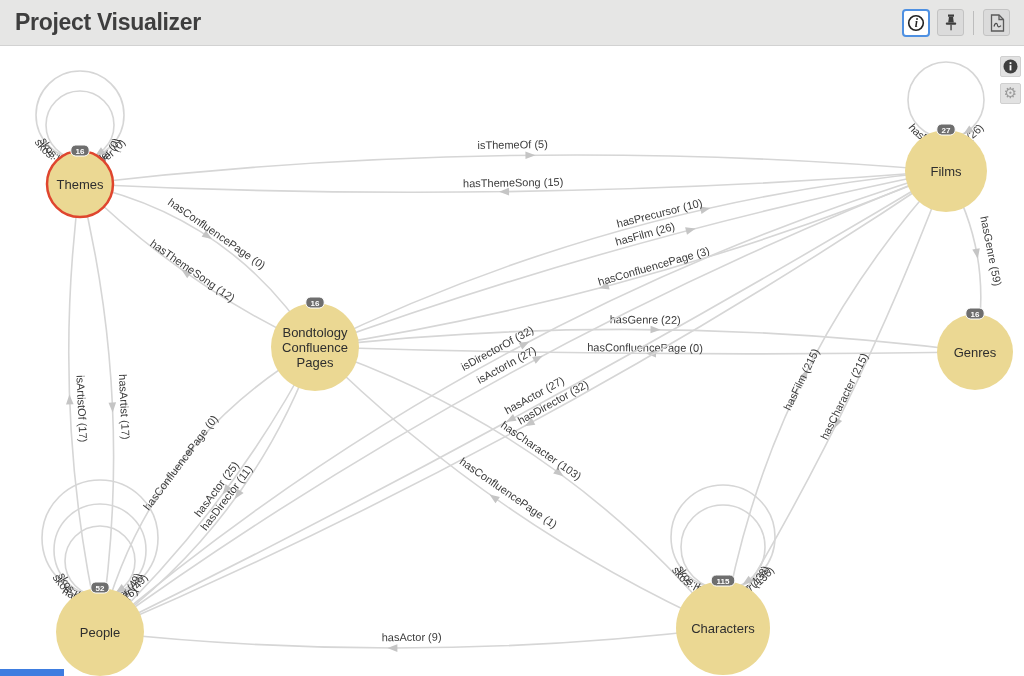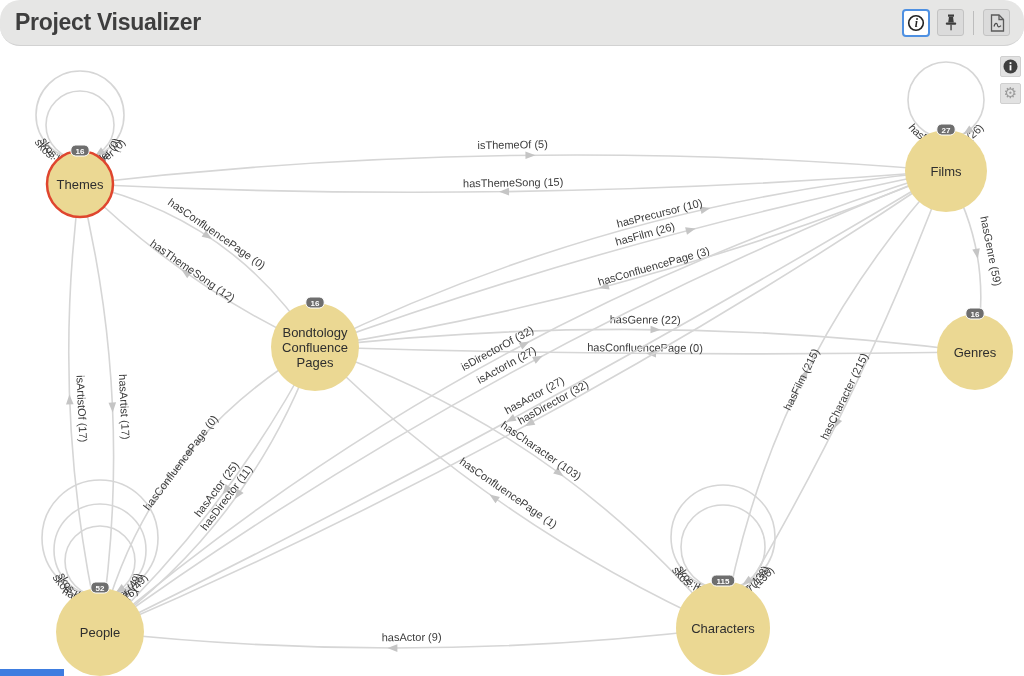--- a/index.html
+++ b/index.html
@@ -1,20 +1,20 @@
 <!DOCTYPE html>
 <html><head>
 <meta charset="utf-8">
 <style>
   html,body{margin:0;padding:0;width:1024px;height:676px;overflow:hidden;background:#ffffff;
             font-family:"Liberation Sans",sans-serif;}
   #stage{position:relative;width:1024px;height:676px;overflow:hidden;}
   #graph-svg{position:absolute;left:0;top:0;}
   .header{position:absolute;left:0;top:0;width:1024px;height:45px;background:#e6e6e5;
-          border-bottom:1px solid #d2d2d2;display:flex;align-items:center;z-index:10;border-radius:20px;}
+          border-bottom:1px solid #d2d2d2;display:flex;align-items:center;z-index:10;}
   .header h1{margin:0 0 0 15px;font-size:23px;font-weight:700;color:#3e3e3e;letter-spacing:-0.3px;flex:1 1 auto;}
   .toolbar{display:flex;align-items:center;gap:7px;margin-right:14px;}
   .hbtn{width:27px;height:27px;background:#dbdbdb;border:1px solid #c3c3c3;border-radius:3px;
         display:flex;align-items:center;justify-content:center;padding:0;cursor:pointer;}
   .hbtn-selected{background:#ffffff;border:2px solid #4e90e2;border-radius:4px;width:28px;height:28px;}
   .vdivider{width:1px;height:24px;background:#bdbdbd;margin:0 2px;}
   .side-buttons{position:absolute;right:3px;top:56px;display:flex;flex-direction:column;gap:6px;z-index:9;}
   .sbtn{width:21px;height:21px;background:#e2e2e2;border:1px solid #d0d0d0;border-radius:2px;
         display:flex;align-items:center;justify-content:center;padding:0;cursor:pointer;}
   .gear{font-family:"DejaVu Sans",sans-serif;font-size:15px;color:#9b9b9b;line-height:1;}

